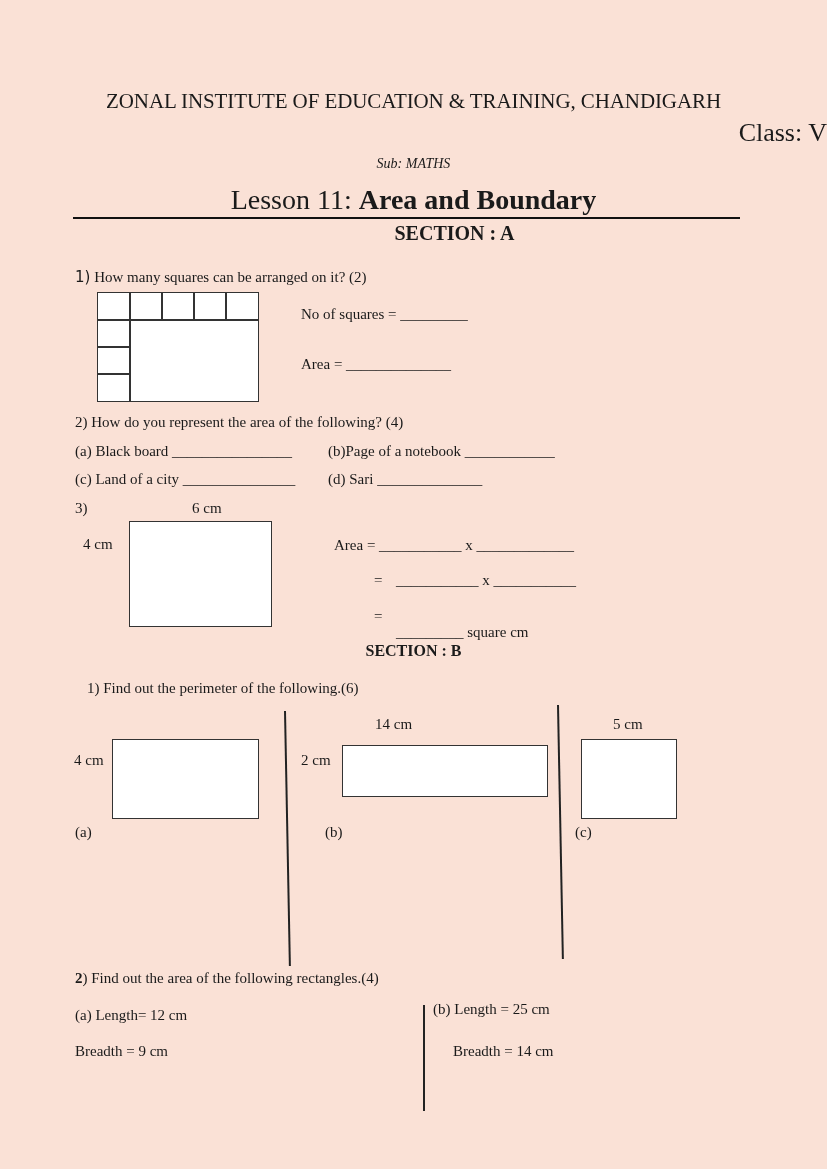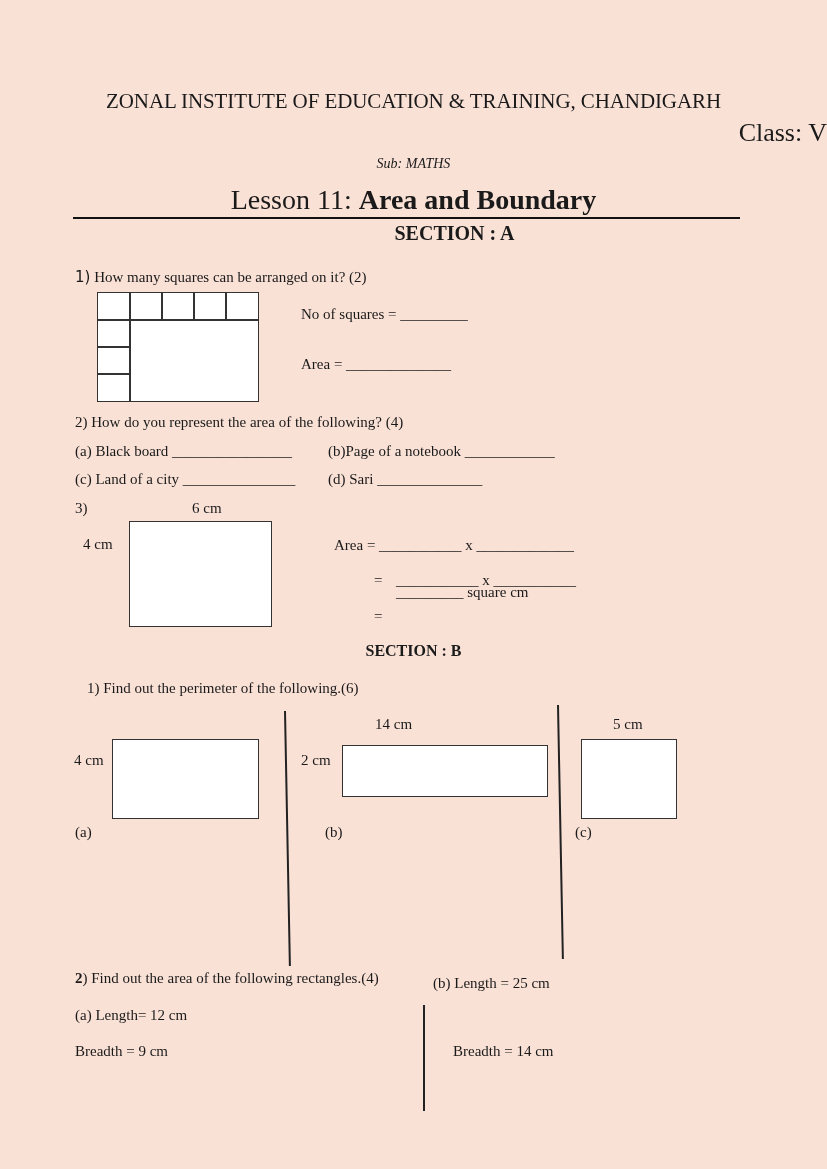--- a/index.html
+++ b/index.html
@@ -92,21 +92,21 @@
 
 <div class="abs q" style="left:75px; top:500px;">3)</div>
 <div class="abs q" style="left:192px; top:500px;">6 cm</div>
 <div class="abs q" style="left:83px; top:536px;">4 cm</div>
 <div class="box" style="left:129px; top:521px; width:143px; height:106px;"></div>
 
 <div class="abs q" style="left:334px; top:537px;">Area  = ___________ x _____________</div>
 <div class="abs q" style="left:374px; top:572px;">=</div>
 <div class="abs q" style="left:396px; top:572px;">___________ x ___________</div>
 <div class="abs q" style="left:374px; top:608px;">=</div>
-<div class="abs q" style="left:396px; top:584px;">_________  square cm</div>
+<div class="abs q" style="left:396px; top:624px;">_________  square cm</div>
 
 <div class="center-line section-title section-b">SECTION : B</div>
 
 <div class="abs q" style="left:75px; top:680px;margin-left:12px;">1) Find out the perimeter of the following.(6)</div>
 
 <div class="abs q" style="left:147px; top:751px;">8 cm</div>
 <div class="abs q" style="left:74px; top:752px;">4 cm</div>
 <div class="box" style="left:112px; top:739px; width:147px; height:80px;"></div>
 <div class="abs q" style="left:75px; top:824px;">(a)</div>
 
@@ -123,14 +123,14 @@
 <div class="box" style="left:581px; top:739px; width:96px; height:80px;"></div>
 <div class="abs q" style="left:575px; top:824px;">(c)</div>
 
 <div class="abs q" style="left:75px; top:970px;"><b>2</b><span>)  Find out the area of the following rectangles.(4)</span></div>
 
 <div class="abs q" style="left:75px; top:1007px;">(a) Length=  12 cm</div>
 <div class="abs q" style="left:75px; top:1043px;text-align:right;">Breadth  = 9 cm</div>
 
 <div class="divider" style="left:423px; top:1005px; height:106px;"></div>
 
-<div class="abs q" style="left:433px; top:975px;text-align:right;">(b) Length = 25 cm</div>
+<div class="abs q" style="left:433px; top:1001px;text-align:right;">(b) Length = 25 cm</div>
 <div class="abs q" style="left:453px; top:1043px;">Breadth  = 14 cm</div>
 
 </body></html>

